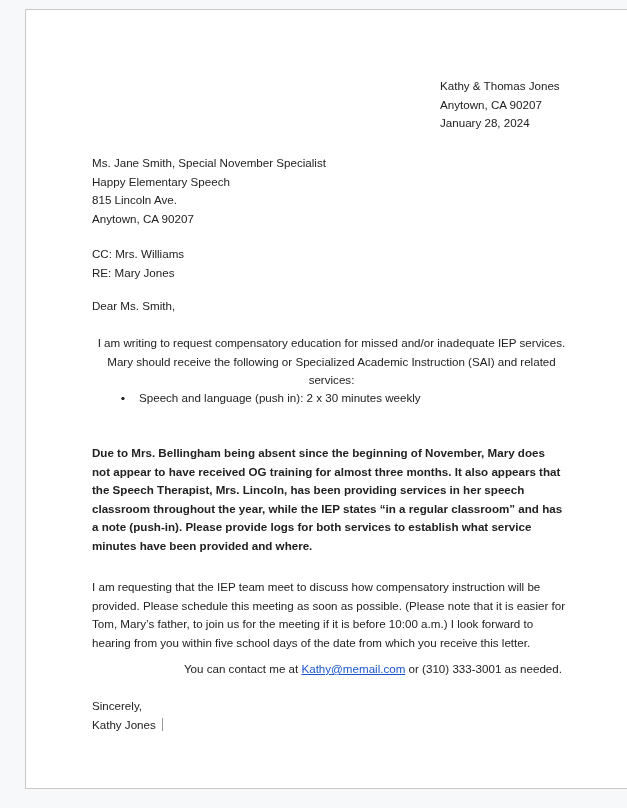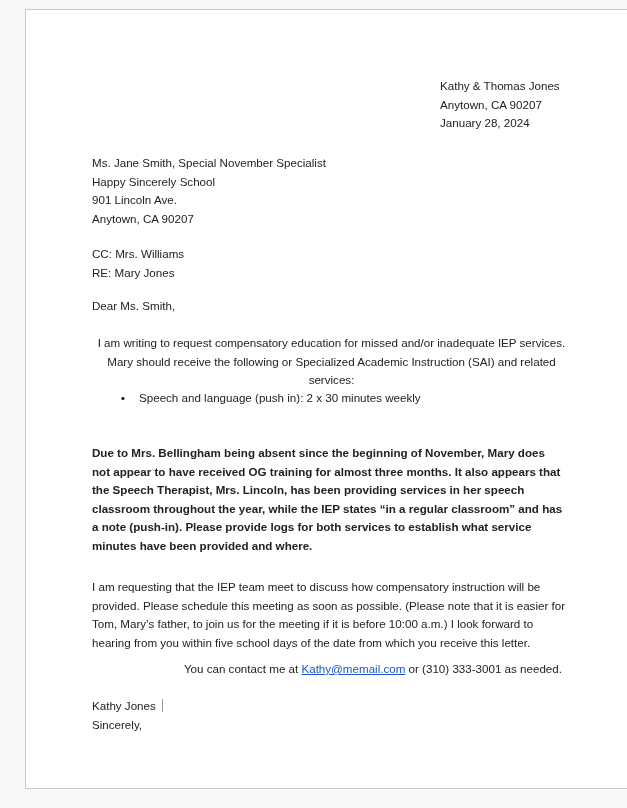--- a/index.html
+++ b/index.html
@@ -141,22 +141,22 @@
   <div class="doc">
 
     <div class="sender-block">
       <span class="line">Kathy &amp; Thomas Jones</span>
       <span class="line">Anytown, CA 90207</span>
       <span class="line">January 28, 2024</span>
     </div>
 
     <div class="recipient-block">
       <span class="line">Ms. Jane Smith, Special November Specialist</span>
-      <span class="line">Happy Sincerely School</span>
-      <span class="line">901 Lincoln Ave.</span>
+      <span class="line">Happy Elementary Speech</span>
+      <span class="line">815 Lincoln Ave.</span>
       <span class="line">Anytown, CA 90207</span>
     </div>
 
     <div class="refs-block">
       <span class="line">CC: Mrs. Williams</span>
       <span class="line">RE: Mary Jones</span>
     </div>
 
     <div class="salutation">Dear Ms. Smith,</div>
 
@@ -174,18 +174,18 @@
 
     <p class="para-body" style="margin:0;">Due to Mrs. Bellingham being absent since the beginning of November, Mary does not appear to have received OG training for almost three months. It also appears that the Speech Therapist, Mrs. Lincoln, has been providing services in her speech classroom throughout the year, while the IEP states “in a regular classroom” and has a note (push-in). Please provide logs for both services to establish what service minutes have been provided and where.</p>
 
     <p class="para-request" style="margin:0;">I am requesting that the IEP team meet to discuss how compensatory instruction will be provided. Please schedule this meeting as soon as possible. (Please note that it is easier for Tom, Mary’s father, to join us for the meeting if it is before 10:00 a.m.)  I look forward to hearing from you within five school days of the date from which you receive this letter.</p>
 
     <p class="para-contact" style="margin:0;text-align:right;">
       <span>You can contact me at </span><a class="email-link" href="#">Kathy@memail.com</a><span> or (310) 333-3001 as needed.</span>
     </p>
 
     <div class="closing-block">
+      <span class="line">Sincerely,</span>
       <span class="line nowrap"><span>Kathy Jones</span><span class="caret"></span></span>
-      <span class="line">Sincerely,</span>
     </div>
 
   </div>
 </div>
 
 </body></html>

